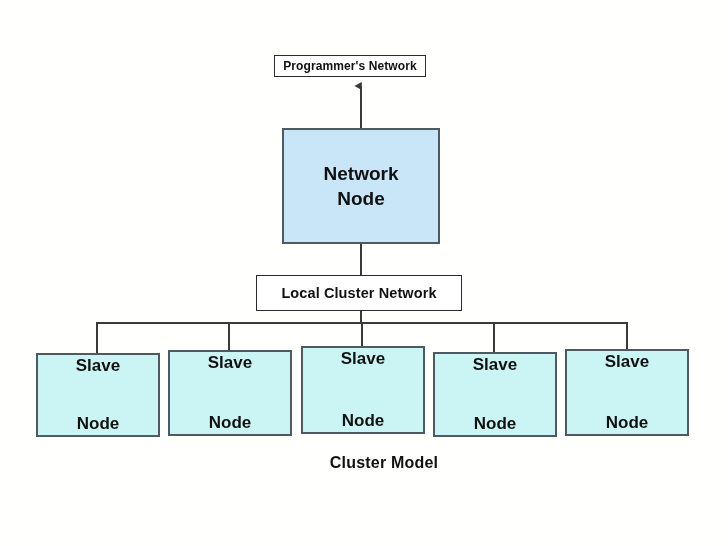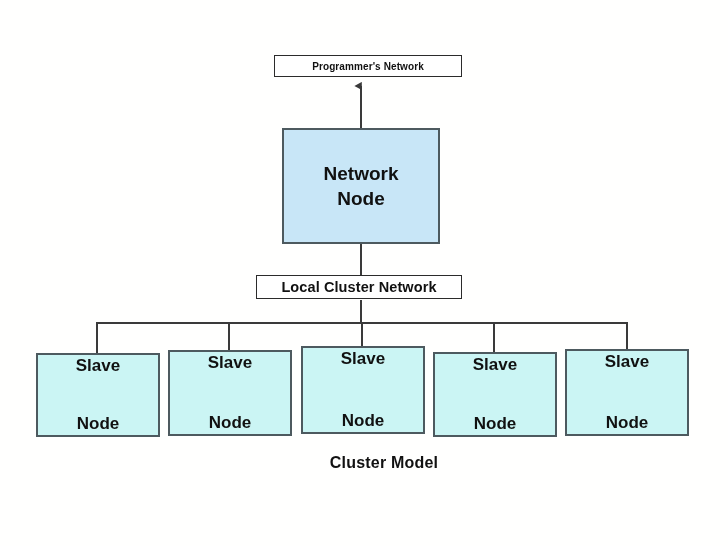--- a/index.html
+++ b/index.html
@@ -37,29 +37,29 @@
     align-items: center;
     justify-content: center;
     color: #111111;
     font-weight: bold;
     letter-spacing: 0.1px;
     white-space: nowrap;
   }
   #programmers-network-box {
     left: 274px;
     top: 55px;
-    width: 188px;
+    width: 152px;
     height: 22px;
-    font-size: 10px;
+    font-size: 12px;
   }
   #local-cluster-network-box {
     left: 256px;
     top: 275px;
     width: 206px;
-    height: 24px;
+    height: 36px;
     font-size: 14.5px;
   }
 
   
   .node-box {
     position: absolute;
     box-sizing: border-box;
     border: 2px solid #4d5a5f;
     display: flex;
     flex-direction: column;

